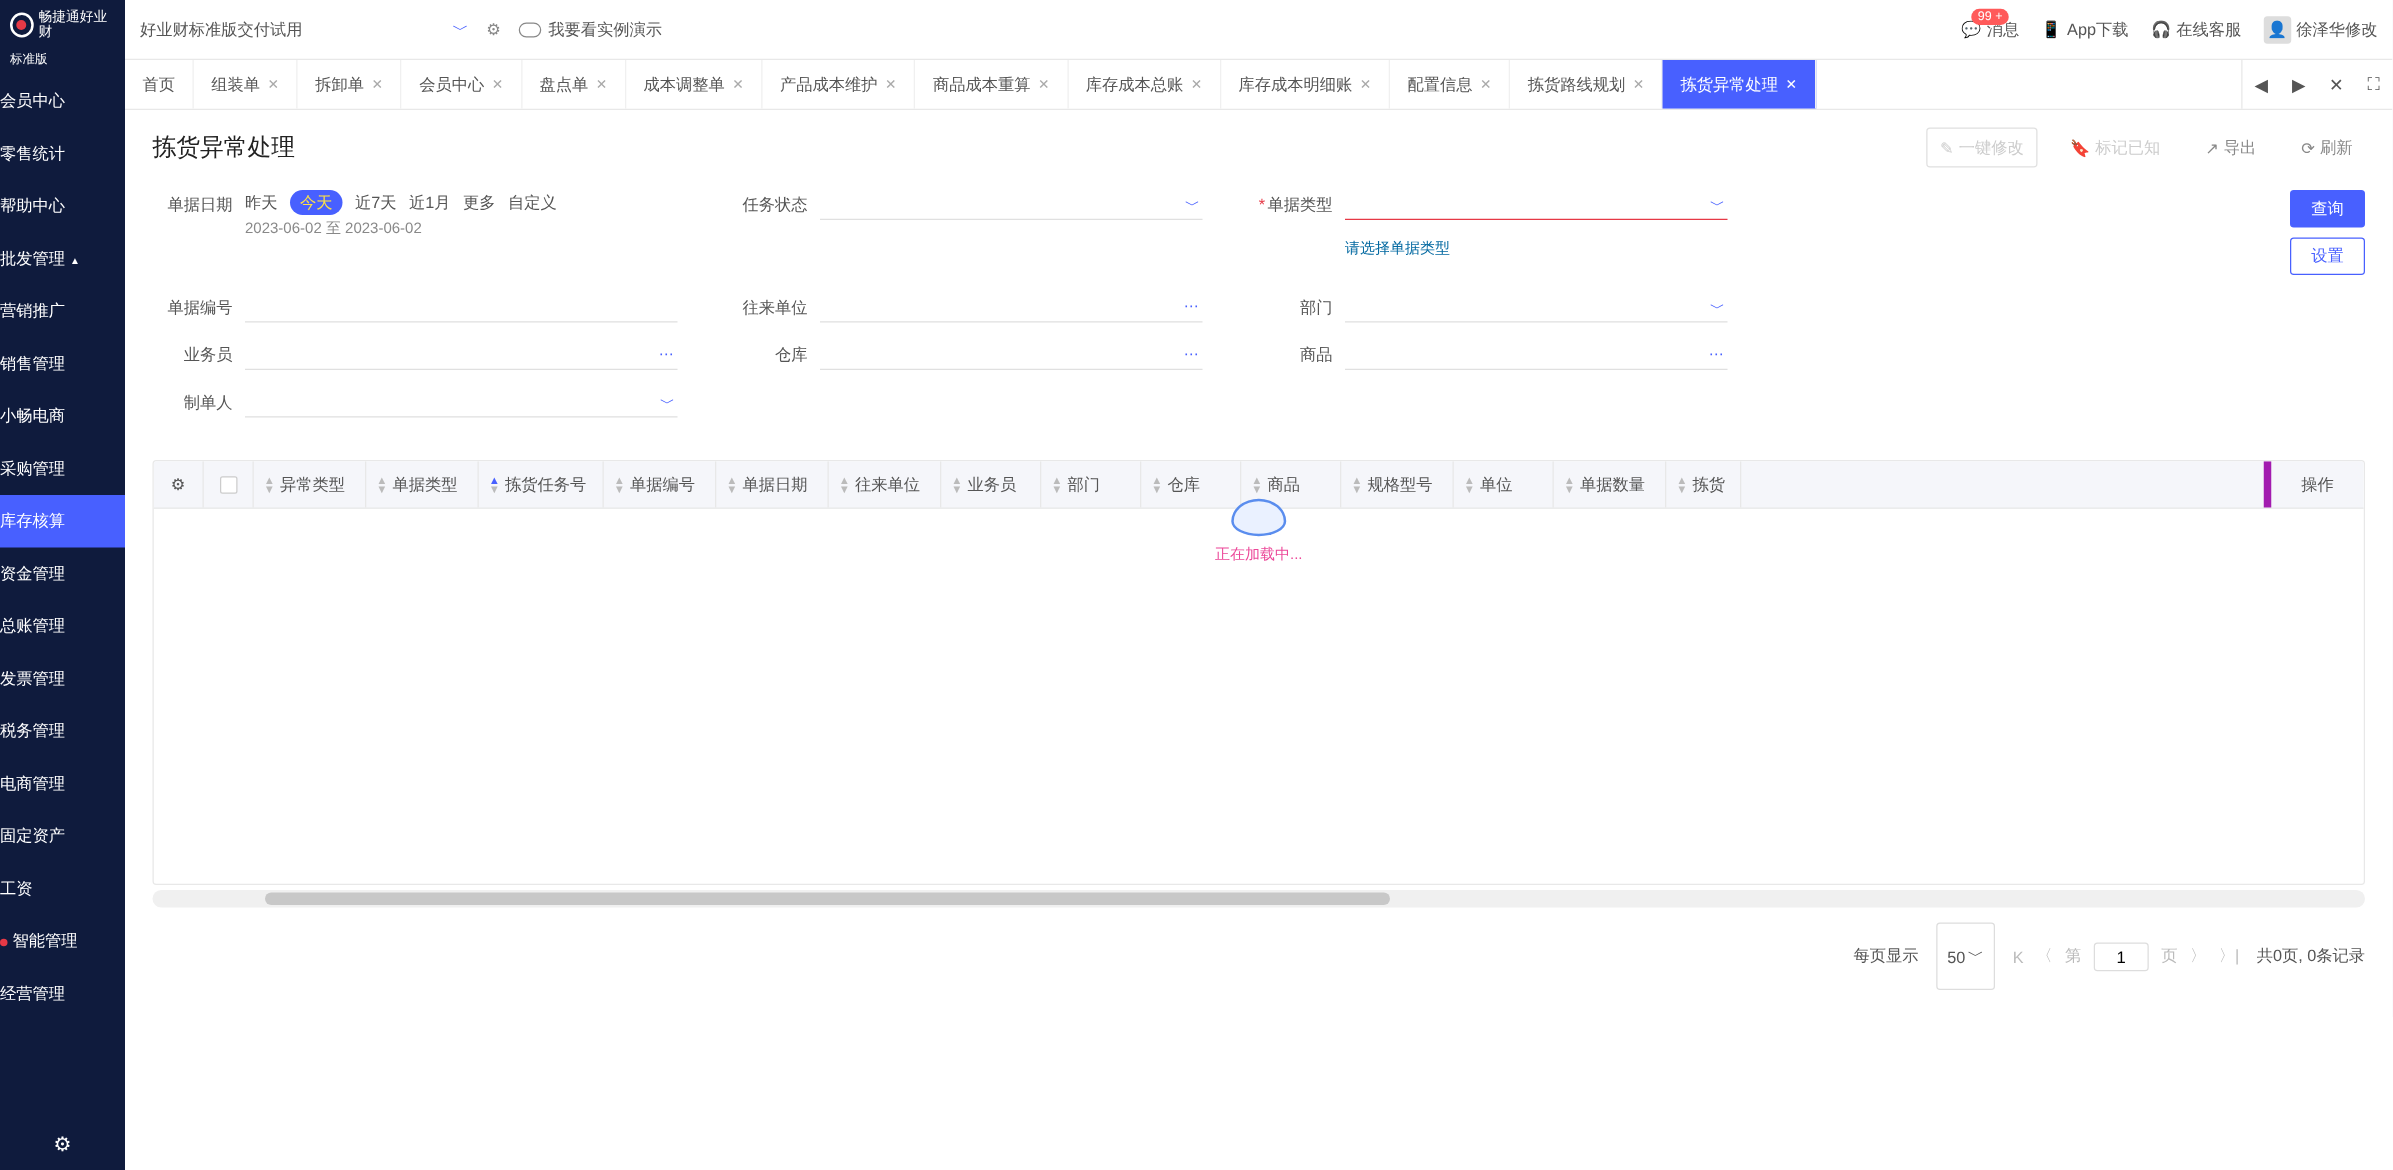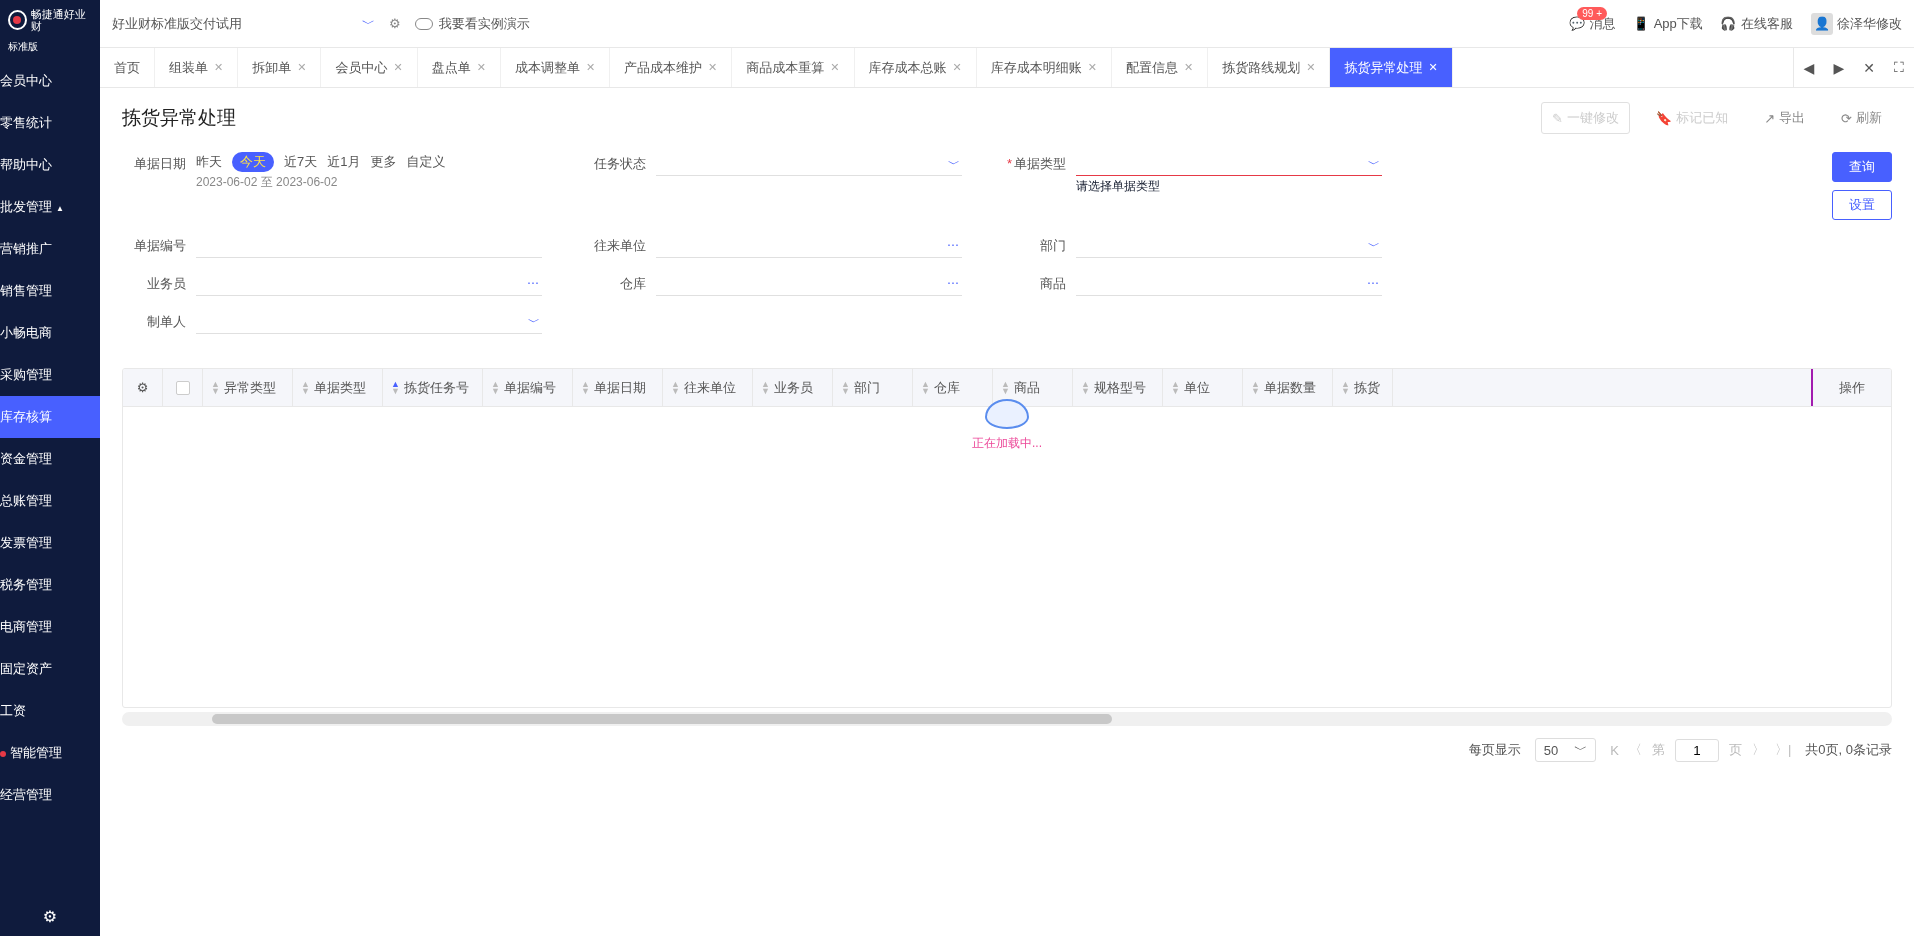--- a/index.html
+++ b/index.html
@@ -53,42 +53,42 @@
 .flbl .req{color:#e63946;margin-right:2px}
 .fval{flex:1;min-width:0}
 .date-opts{display:flex;gap:10px;align-items:center;font-size:13px;color:#555;flex-wrap:wrap}
 .date-opts span{cursor:pointer}
 .date-opts .sel{background:#4860ff;color:#fde047;padding:1px 8px;border-radius:10px}
 .date-range{color:#888;font-size:12px;margin-top:2px}
 .inp{width:100%;border:none;border-bottom:1px solid #e0e0e0;padding:4px 20px 4px 2px;font-size:13px;background:transparent;position:relative}
 .inp-wrap{position:relative}
 .inp-ic{position:absolute;right:2px;top:4px;color:#4860ff;font-size:12px;cursor:pointer}
 .inp-ic.dots{color:#4860ff;letter-spacing:1px}
-.err{color:#0f172a;font-size:12px;margin-top:2px}
+.err{color:#0369a1;font-size:12px;margin-top:14px}
 .inp.err-b{border-bottom-color:#e63946}
 .side-btns{display:flex;flex-direction:column;gap:8px;margin-left:auto}
 .btn{padding:5px 16px;border-radius:3px;font-size:13px;cursor:pointer;text-align:center}
 .btn.primary{background:#4860ff;color:#fff;border:1px solid #4860ff}
 .btn.ghost{background:#fff;color:#4860ff;border:1px solid #4860ff}
 .collapse{text-align:center;padding:6px;background:#f7f8fa;color:#888;font-size:12px;cursor:pointer;margin:0 22px;border-radius:3px}
 .grid-wrap{margin:10px 22px 0;border:1px solid #e8e8e8;border-radius:3px;position:relative;height:340px;background:#fff;overflow:hidden}
 .ghead{display:flex;background:#f5f6fa;border-bottom:1px solid #e8e8e8;height:38px;align-items:center;font-size:13px;color:#555}
 .gcol{padding:0 8px;border-right:1px solid #e8e8e8;display:flex;align-items:center;gap:4px;height:100%;flex-shrink:0}
 .gcol.set{width:40px;justify-content:center}
 .gcol.chk{width:40px;justify-content:center}
-.gcol.op{width:80px;justify-content:center;margin-left:auto;border-left:2px solid #a21caf;border-right:none}
+.gcol.op{width:80px;justify-content:center;margin-left:auto;border-left:6px solid #a21caf;border-right:none}
 .sort{color:#bbb;font-size:9px;line-height:0.7;display:flex;flex-direction:column}
 .sort .up.on{color:#4860ff}
 .loading{position:absolute;top:30px;left:50%;transform:translateX(-50%);text-align:center}
 .load-ic{width:44px;height:30px;border:2px solid #5a8dee;border-radius:50% 50% 50% 50% / 60% 60% 40% 40%;margin:0 auto 6px;position:relative;background:#eaf1ff}
 .load-txt{color:#ec4899;font-size:12px}
 .hscroll{height:14px;background:#f0f0f0;margin:4px 22px 0;border-radius:7px;position:relative}
 .hthumb{position:absolute;left:90px;width:900px;height:10px;top:2px;background:#c8c8c8;border-radius:5px}
 .pager{display:flex;align-items:center;justify-content:flex-end;padding:12px 22px;gap:14px;color:#555;font-size:13px}
-.pg-sel{border:1px solid #ddd;padding:2px 8px;border-radius:3px;display:flex;align-items:center;gap:16px;cursor:pointer}
+.pg-sel{border:1px solid #ddd;padding:17px 8px;border-radius:3px;display:flex;align-items:center;gap:2px;cursor:pointer}
 .pg-nav{display:flex;align-items:center;gap:10px}
 .pg-nav span{cursor:pointer;color:#bbb}
 .pg-inp{width:44px;border:1px solid #ddd;border-radius:3px;padding:3px 6px;text-align:center}
 .chkbox{width:14px;height:14px;border:1px solid #ccc;border-radius:2px;background:#fff}
 </style>
 </head>
 <body>
 
 <div class="app">
   <aside class="sidebar">

